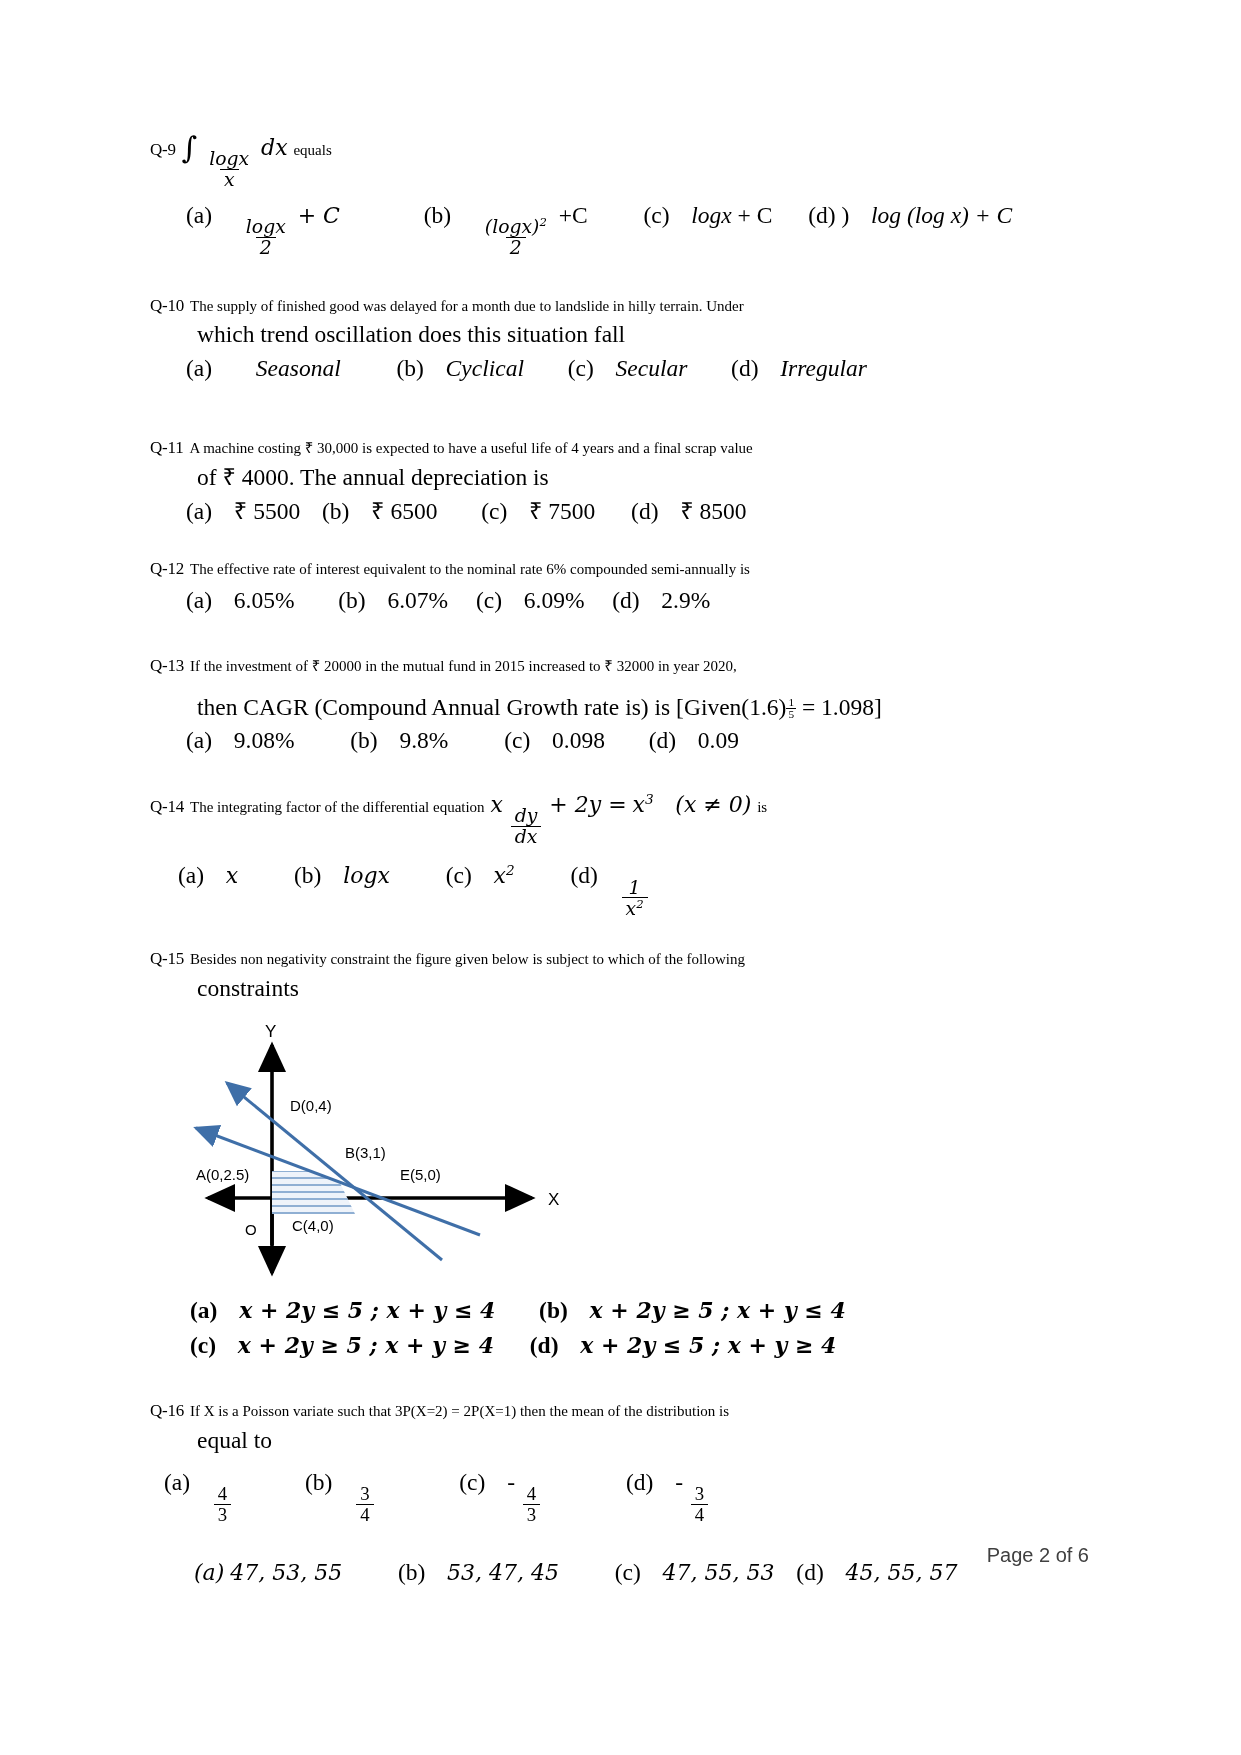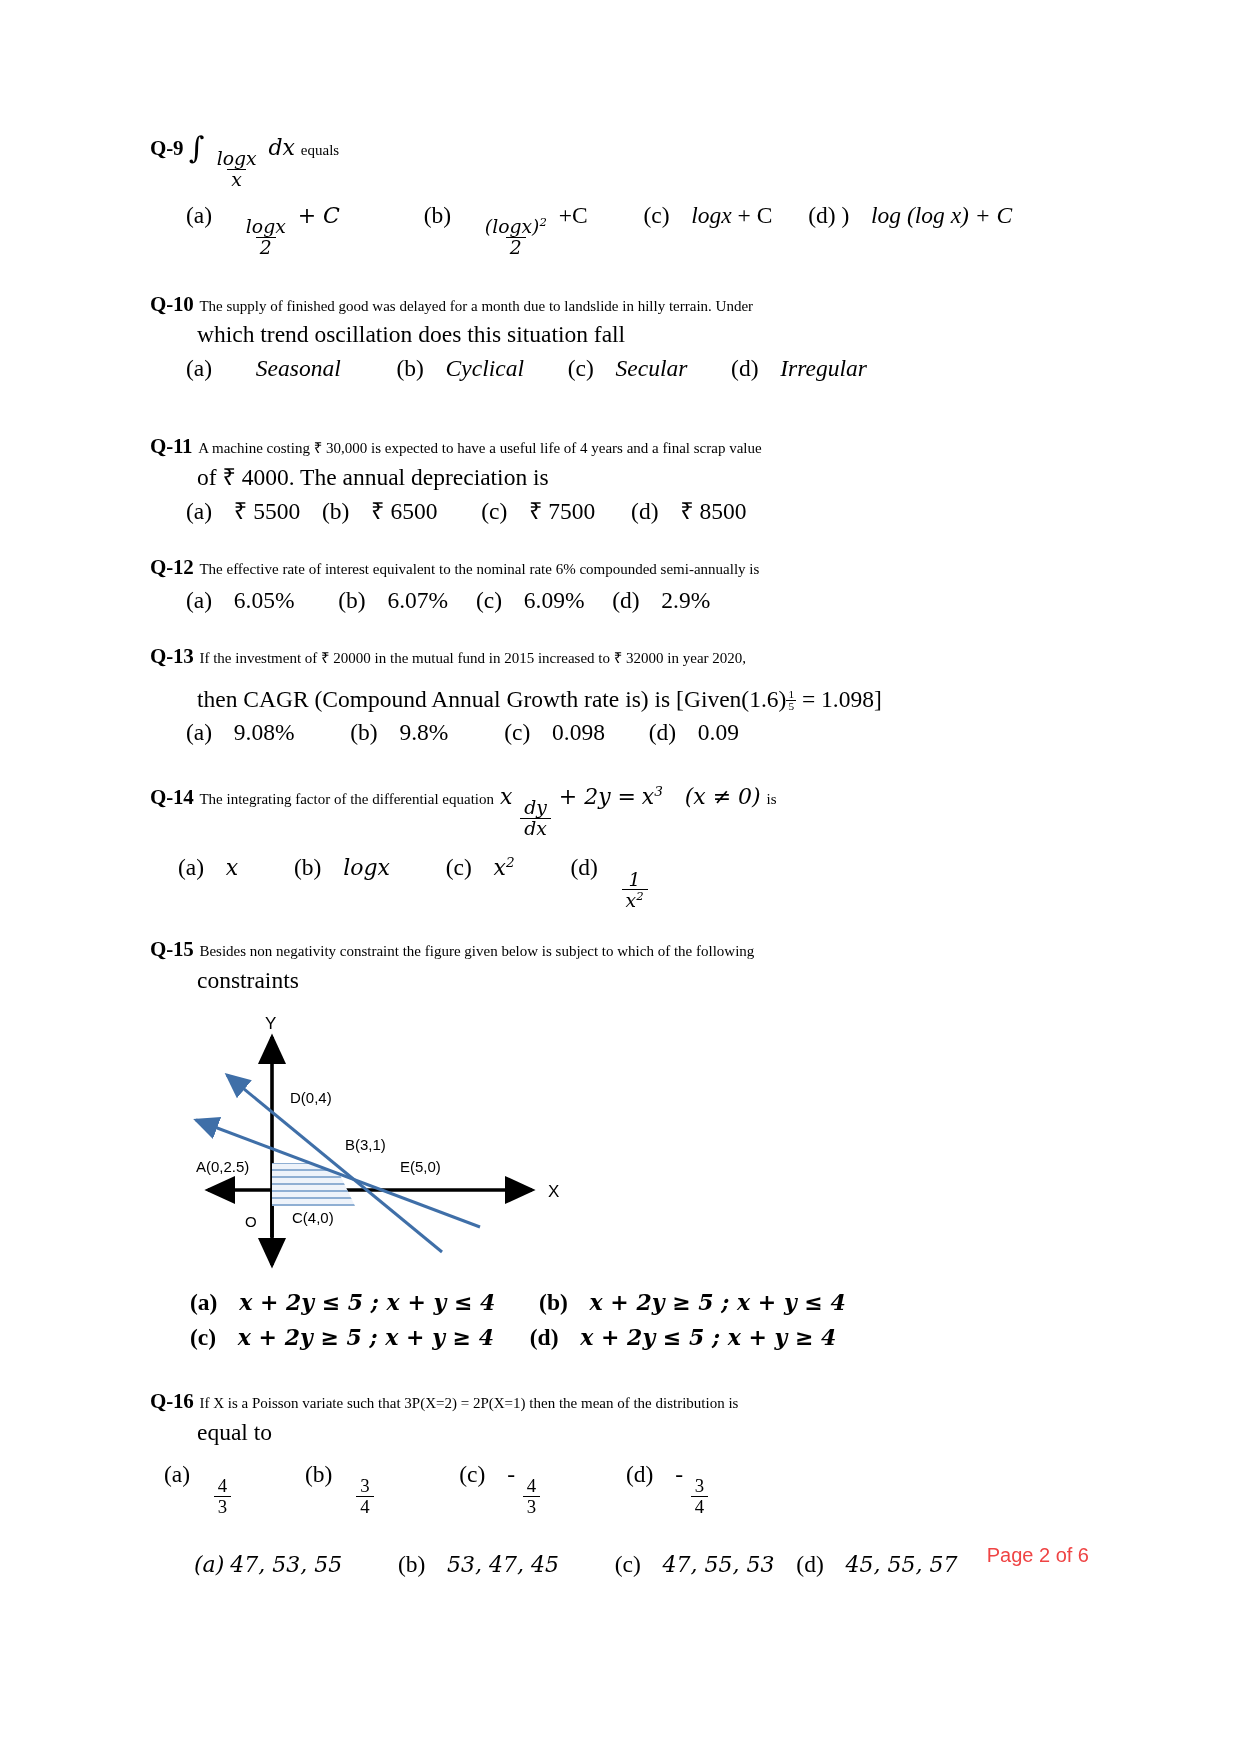--- a/index.html
+++ b/index.html
@@ -30,22 +30,22 @@
   }
 
   .q-block { margin-bottom: 22px; }
 
   .q-line {
     font-size: 23.5px;
     line-height: 1.35;
     display: block;
   }
   .q-num {
-    font-weight: bold;
-    font-size: 21px;
+    font-weight: normal;
+    font-size: 17px;
     letter-spacing: -0.2px;
   }
   .q-body { font-size: 15px; }
   .indent { padding-left: 47px; display:block; }
   .opts {
     font-size: 23.5px;
     padding-left: 36px;
     display: block;
     line-height: 1.5;
   }
@@ -102,21 +102,21 @@
     margin: 18px 0 8px 30px;
   }
   .graph-wrap svg { display:block; }
 
   .footer {
     position: absolute;
     right: 152px;
     bottom: 188px;
     font-family: "Liberation Sans", sans-serif;
     font-size: 20px;
-    color: #ef4444;
+    color: #404040;
   }
   .sans { font-family: "Liberation Sans", sans-serif; }
 </style>
 </head>
 <body>
 
 <div class="page">
   <div class="content">
 
     <div class="q-block">
@@ -225,21 +225,21 @@
         <span>(c)</span>
         <span class="sp sp10"></span>
         <span>6.09%</span>
         <span class="sp sp16"></span>
         <span>(d)</span>
         <span class="sp sp10"></span>
         <span>2.9%</span>
       </div>
     </div>
 
-    <div class="q-block" style="margin-top:22px">
+    <div class="q-block" style="margin-top:30px">
       <div class="q-line">
         <span class="q-num">Q-13</span>
         <span class="q-body">If the investment of ₹ 20000 in the mutual fund in 2015 increased to ₹ 32000 in year 2020,</span>
       </div>
       <div class="q-line indent" style="margin-top:12px">
         <span>then CAGR (Compound Annual Growth rate is) is [Given(1.6)</span><span class="supfrac">
             <span class="num">1</span>
             <span class="den">5</span>
           </span>
         <span>= 1.098]</span>

